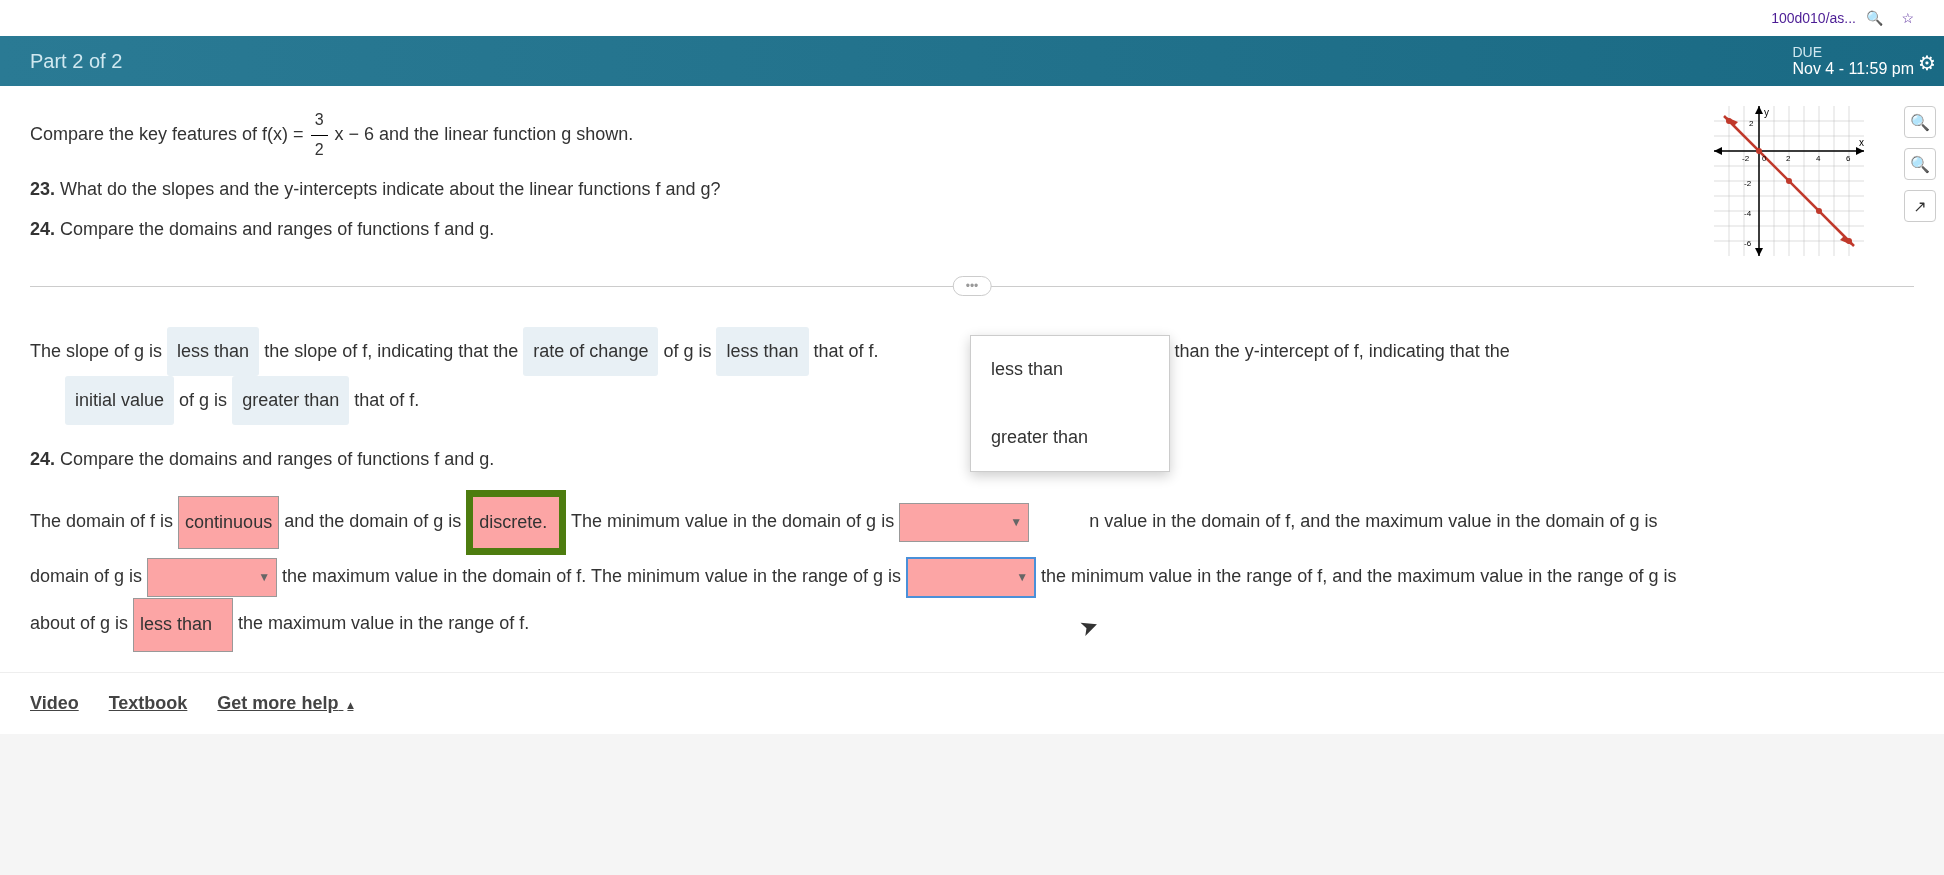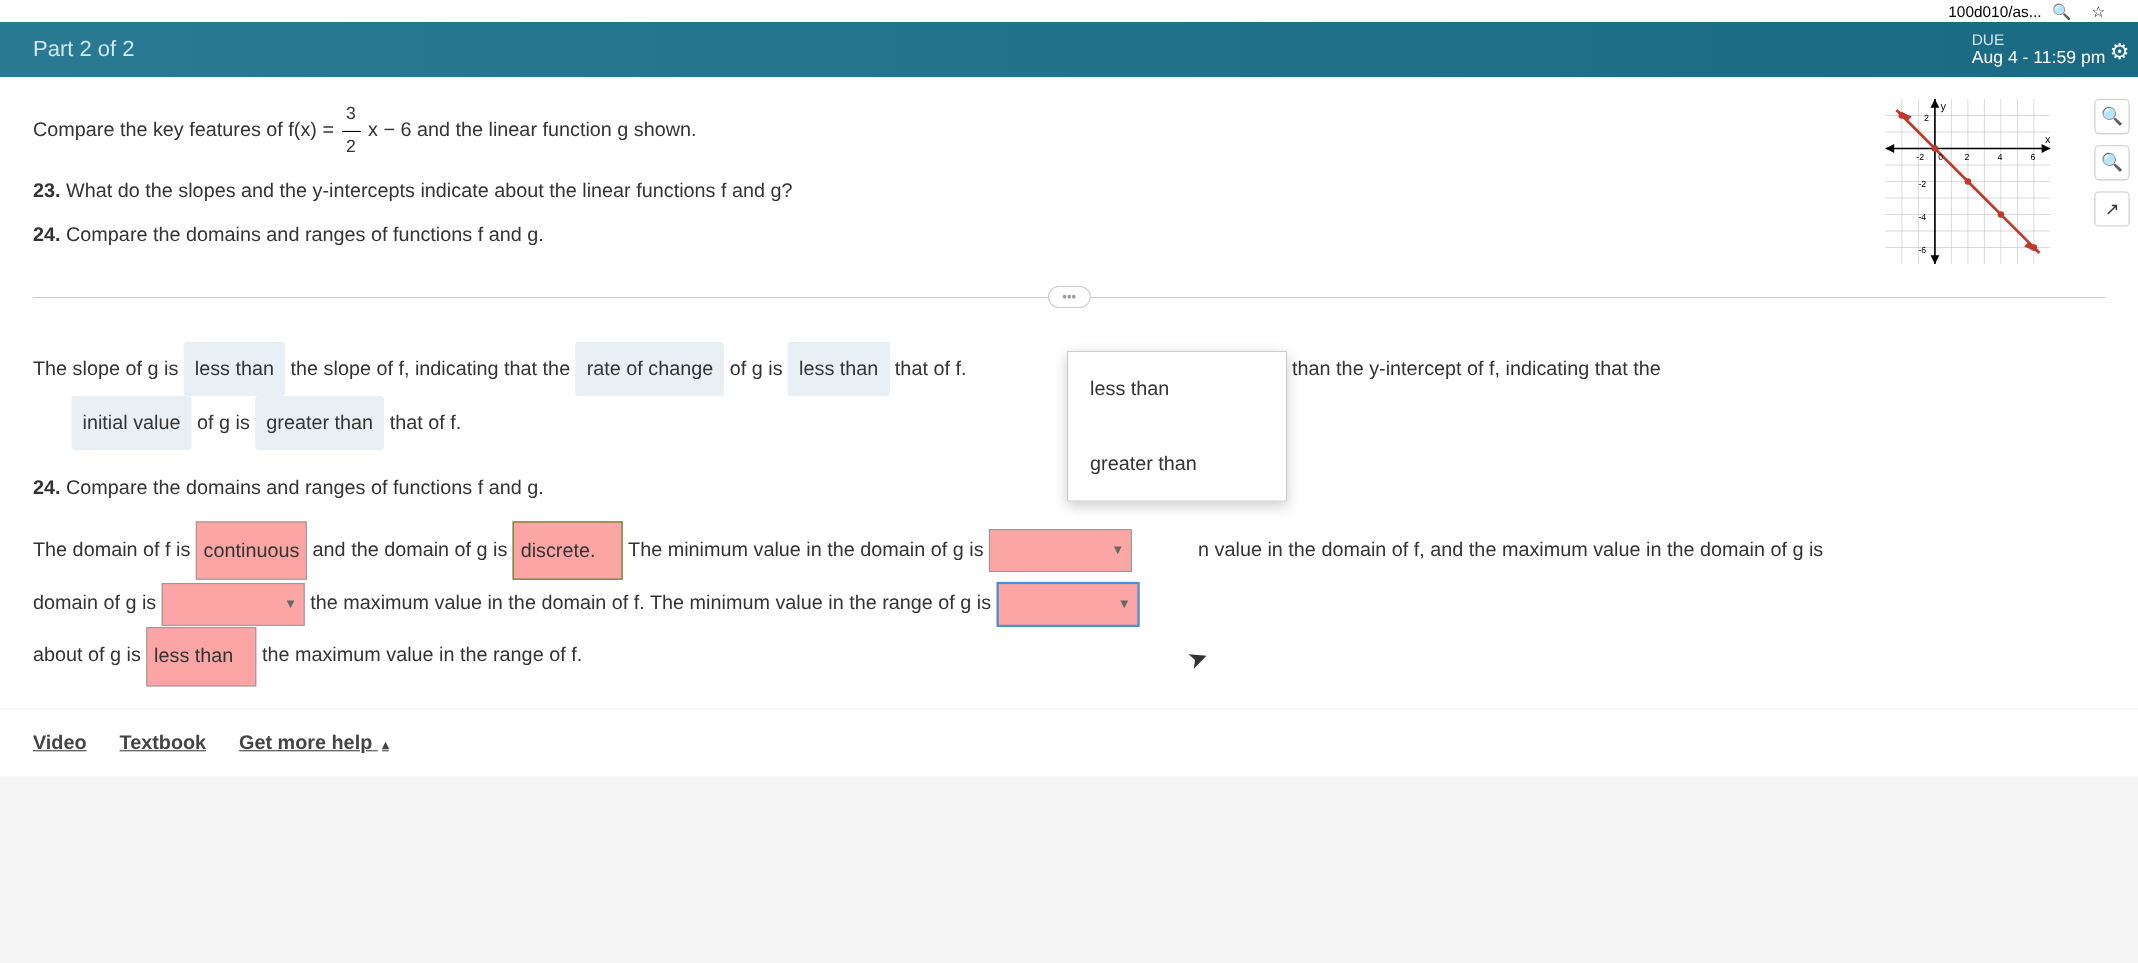--- a/index.html
+++ b/index.html
@@ -9,27 +9,27 @@
       font-family: Arial, Helvetica, sans-serif;
     }
     body {
       background: #f5f5f5;
       color: #333;
       font-size: 18px;
       overflow-x: hidden;
     }
     .top-bar {
       background: #fff;
-      height: 20px;
+      height: 36px;
       display: flex;
       justify-content: flex-end;
       align-items: center;
       padding: 0 20px;
       font-size: 14px;
-      color: #000000;
+      color: #4c1d95;
     }
     .top-bar span {
       margin-right: 10px;
     }
     .header-teal {
       background: linear-gradient(to right, #2a7a94, #1a6a84);
       color: #fff;
       display: flex;
       justify-content: space-between;
       align-items: center;
@@ -227,21 +227,21 @@
 <div class="top-bar">
   <span>100d010/as...</span>
   <span>🔍</span>
   <span style="margin-left:8px;">☆</span>
 </div>
 
 <div class="header-teal">
   <div class="part-label">Part 2 of 2</div>
   <div class="due-block">
     <div class="due-label">DUE</div>
-    <div>Aug 4 - 11:59 pm</div>
+    <div>Nov 4 - 11:59 pm</div>
   </div>
 </div>
 
 <div class="question-area">
   <span class="gear-icon-top">⚙</span>
   <div class="question-row">
     <div class="question-text">
       <p>
         <span>Compare the key features of f(x) = </span>
         <span class="math-frac">
@@ -357,41 +357,42 @@
     <span class="q-num">24.</span>
     <span> Compare the domains and ranges of functions f and g.</span>
   </p>
 
   <div class="answer-text">
     <span>The domain of f is </span>
     <span class="dropdown-box" style="border:1px solid #999;">
       <span class="dd-text">continuous</span>
     </span>
     <span> and the domain of g is </span>
-    <span class="dropdown-box" style="border:1px solid #4d7c0f;">
+    <span class="dropdown-box" style="border:7px solid #4d7c0f;">
       <span class="dd-text">discrete.</span>
     </span>
     <span> The minimum value in the domain of g is </span>
     <span class="dropdown-box" style="min-width:130px;">
       <span class="dd-text"></span>
       <span class="dropdown-arrow">▼</span>
     </span>
     <span style="display:inline-block; width:50px;"></span>
     <span>n value in the domain of f, and the maximum value in the domain of g is </span>
     <br>
     <span>domain of g is </span>
     <span class="dropdown-box" style="min-width:130px;">
       <span class="dd-text"></span>
       <span class="dropdown-arrow">▼</span>
     </span>
     <span> the maximum value in the domain of f. The minimum value in the range of g is </span>
     <span class="dropdown-box selected" style="min-width:130px;">
       <span class="dd-text"></span>
       <span class="dropdown-arrow">▼</span>
     </span>
+    <span> the minimum value in the range of f, and the maximum value in the range of g is </span>
     <br>
     <span>about of g is </span>
     <span class="dropdown-box" style="border:1px solid #999;">
       <span class="dd-text">less than</span>
     </span>
     <span> the maximum value in the range of f.</span>
   </div>
 
   <div class="cursor-arrow">➤</div>
 </div>

